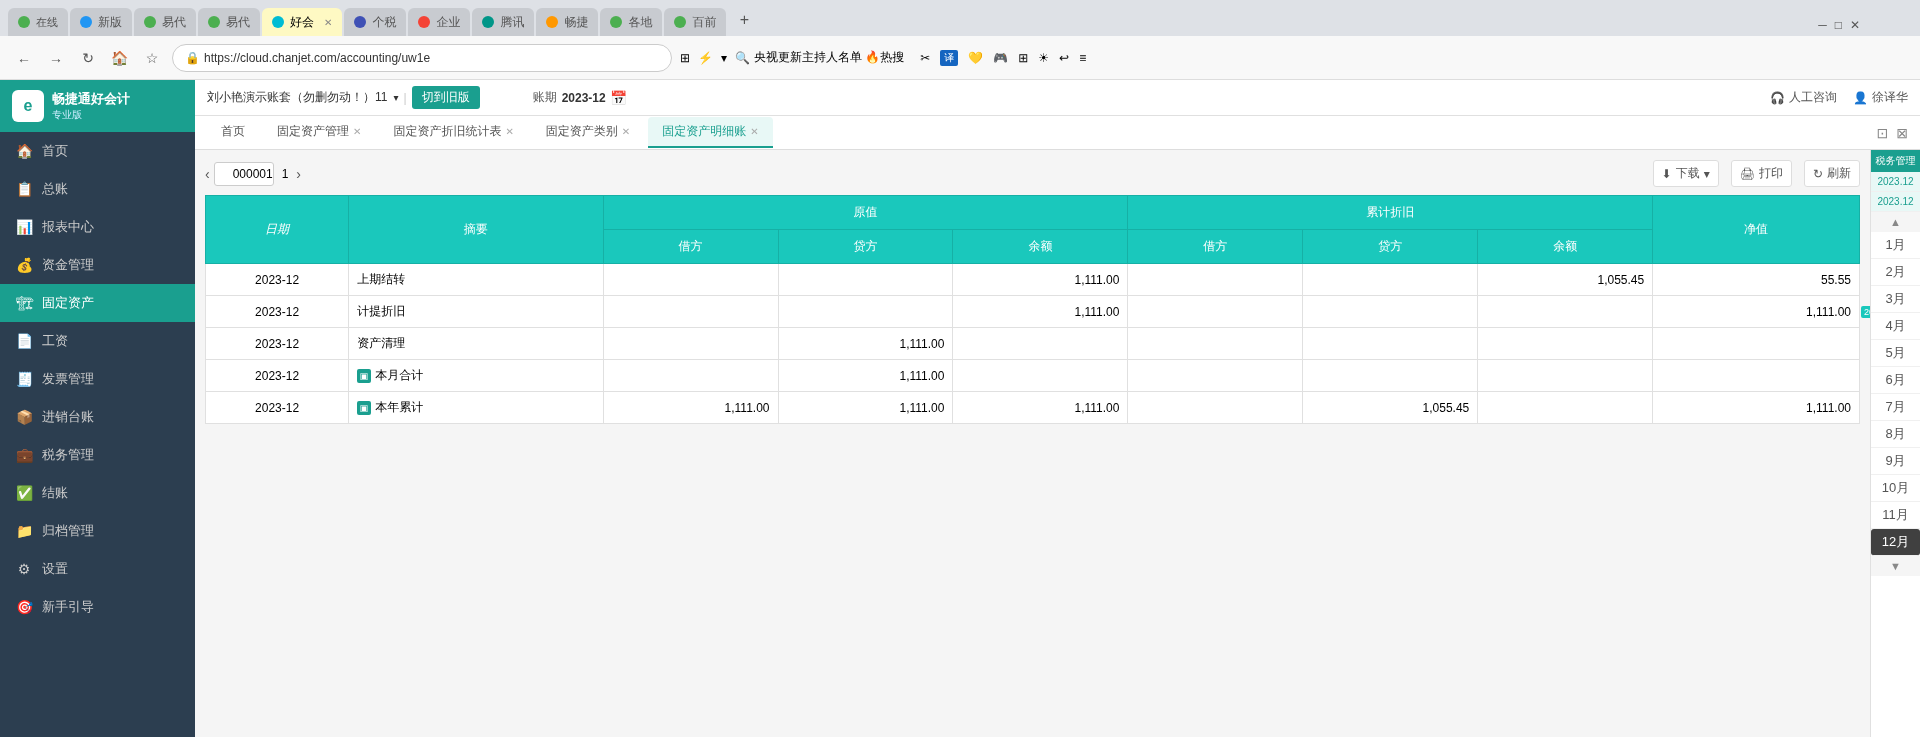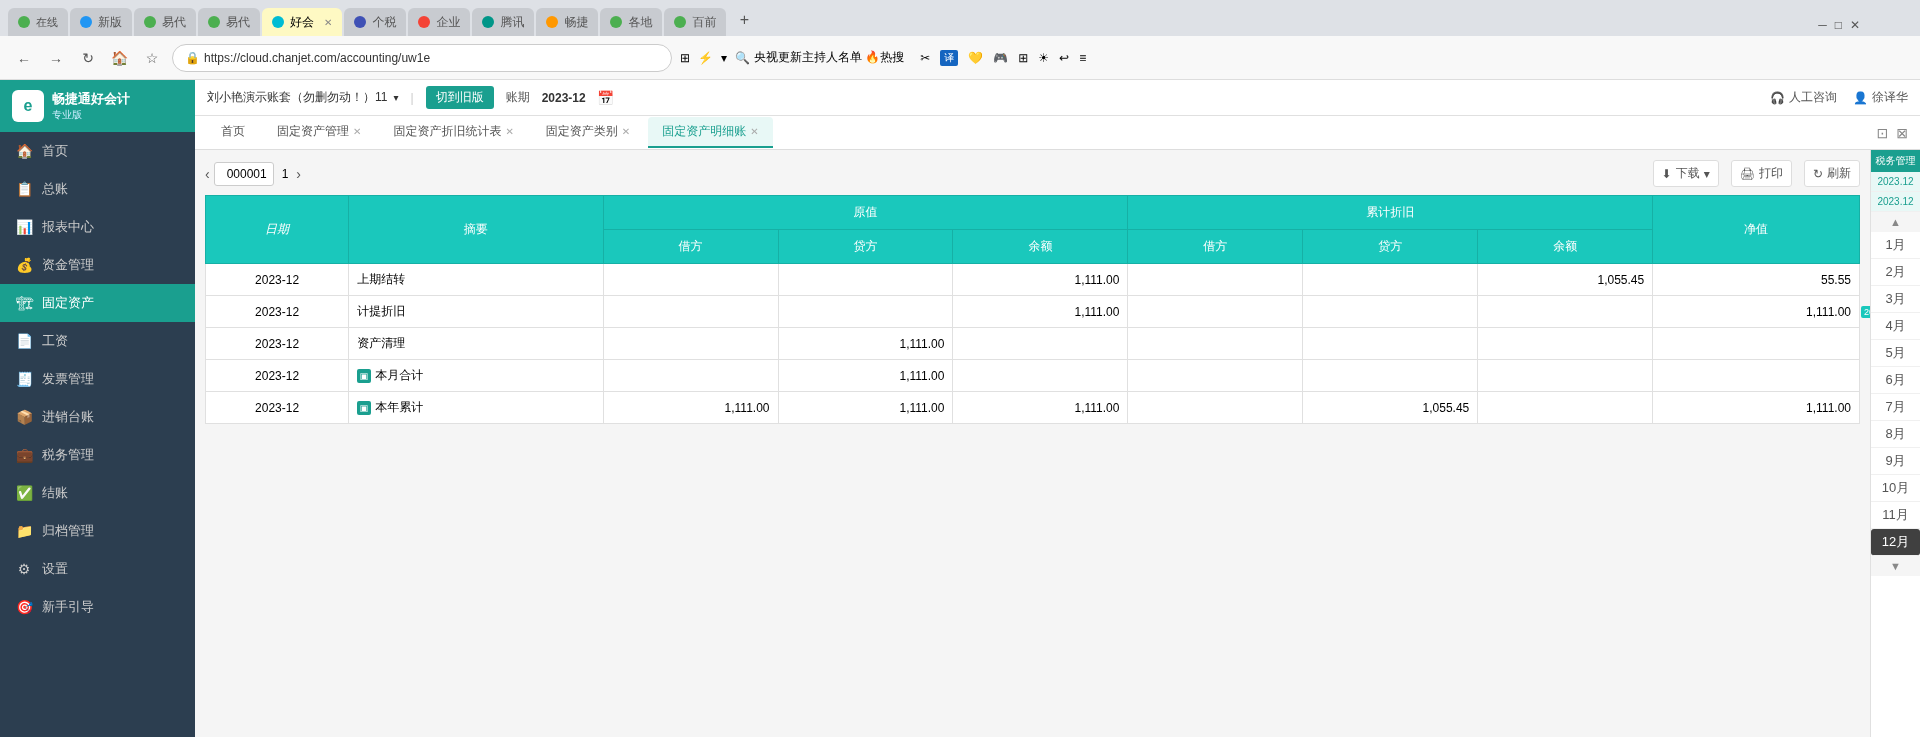--- a/index.html
+++ b/index.html
@@ -21,42 +21,42 @@
     .sidebar-title { font-size: 13px; font-weight: bold; color: #fff; }
     .sidebar-subtitle { font-size: 10px; color: #cef; }
     .sidebar-item { display: flex; align-items: center; gap: 10px; padding: 10px 16px; cursor: pointer; color: #ccc; font-size: 13px; }
     .sidebar-item.active { background: #1a9f8f; color: #fff; }
     .sidebar-item-icon { width: 16px; text-align: center; font-size: 14px; }
 
     
     .main { flex: 1; display: flex; flex-direction: column; background: #f5f5f5; overflow: hidden; }
 
     
-    .top-bar { background: #fff; border-bottom: 1px solid #e0e0e0; padding: 6px 12px; display: flex; align-items: center; gap: 12px; height: 36px; }
+    .top-bar { background: #fff; border-bottom: 1px solid #e0e0e0; padding: 6px 12px; display: flex; align-items: center; gap: 5px; height: 36px; }
     .company-selector { display: flex; align-items: center; gap: 6px; font-size: 12px; color: #333; cursor: pointer; }
     .period-btn { background: #1a9f8f; color: #fff; border: none; border-radius: 3px; padding: 3px 10px; font-size: 12px; cursor: pointer; }
     .top-bar-right { margin-left: auto; display: flex; align-items: center; gap: 16px; font-size: 12px; color: #555; }
 
     
     .page-tabs { display: flex; align-items: center; background: #fff; border-bottom: 1px solid #ddd; padding: 0 12px; height: 34px; gap: 4px; }
     .page-tab { padding: 6px 14px; font-size: 12px; color: #555; cursor: pointer; border-bottom: 2px solid transparent; display: flex; align-items: center; gap: 4px; }
     .page-tab.active { color: #1a9f8f; border-bottom: 2px solid #1a9f8f; background: #e8f8f6; border-radius: 4px 4px 0 0; }
     .page-tab-close { font-size: 10px; color: #aaa; cursor: pointer; }
     .maximize-icons { margin-left: auto; display: flex; gap: 8px; font-size: 14px; color: #888; }
 
     
     .content { flex: 1; display: flex; overflow: hidden; }
     .ledger-area { flex: 1; padding: 10px; overflow: auto; }
 
     
     .nav-row { display: flex; align-items: center; justify-content: space-between; margin-bottom: 8px; }
     .nav-left { display: flex; align-items: center; gap: 8px; }
     .page-nav { display: flex; align-items: center; gap: 4px; font-size: 12px; }
     .page-nav-btn { cursor: pointer; color: #555; font-size: 14px; }
-    .page-input { width: 60px; height: 24px; border: 1px solid #ccc; border-radius: 3px; text-align: left; font-size: 12px; padding-left: 12px; }
+    .page-input { width: 60px; height: 24px; border: 1px solid #ccc; border-radius: 3px; text-align: right; font-size: 12px; padding-left: 12px; }
     .nav-actions { display: flex; align-items: center; gap: 12px; font-size: 12px; color: #555; }
     .action-btn { display: flex; align-items: center; gap: 4px; cursor: pointer; padding: 4px 8px; border: 1px solid #ddd; border-radius: 3px; background: #fff; }
 
     
     .ledger-table { width: 100%; border-collapse: collapse; font-size: 12px; }
     .ledger-table th { background: #1ac8bc; color: #fff; text-align: center; padding: 8px 6px; border: 1px solid #16b0a5; font-weight: normal; }
     .ledger-table td { text-align: center; padding: 7px 8px; border: 1px solid #e0e0e0; background: #fff; }
     .ledger-table td.text-left { text-align: left; }
     .ledger-table td.number { text-align: right; }
     .row-icon { display: inline-block; width: 14px; height: 14px; background: #1a9f8f; color: #fff; font-size: 9px; border-radius: 2px; line-height: 14px; text-align: center; margin-right: 4px; }
@@ -226,21 +226,21 @@
 
   <div class="main">
 
     <div class="top-bar">
       <div class="company-selector">
         <span style="font-size:12px;color:#333;">刘小艳演示账套（勿删勿动！）11</span>
         <span style="font-size:10px;">▾</span>
       </div>
       <span style="color:#ccc;">|</span>
       <button class="period-btn">切到旧版</button>
-      <span style="font-size:12px;color:#555;">账期</span>
+      <span style="font-size:12px;color:#555;margin-left:48px;">账期</span>
       <span style="font-size:12px;color:#333;font-weight:bold;">2023-12</span>
       <span style="cursor:pointer;font-size:14px;">📅</span>
       <div class="top-bar-right">
         <div style="display:flex;align-items:center;gap:4px;cursor:pointer;">
           <span>🎧</span>
           <span>人工咨询</span>
         </div>
         <div style="display:flex;align-items:center;gap:4px;cursor:pointer;">
           <span>👤</span>
           <span>徐译华</span>

